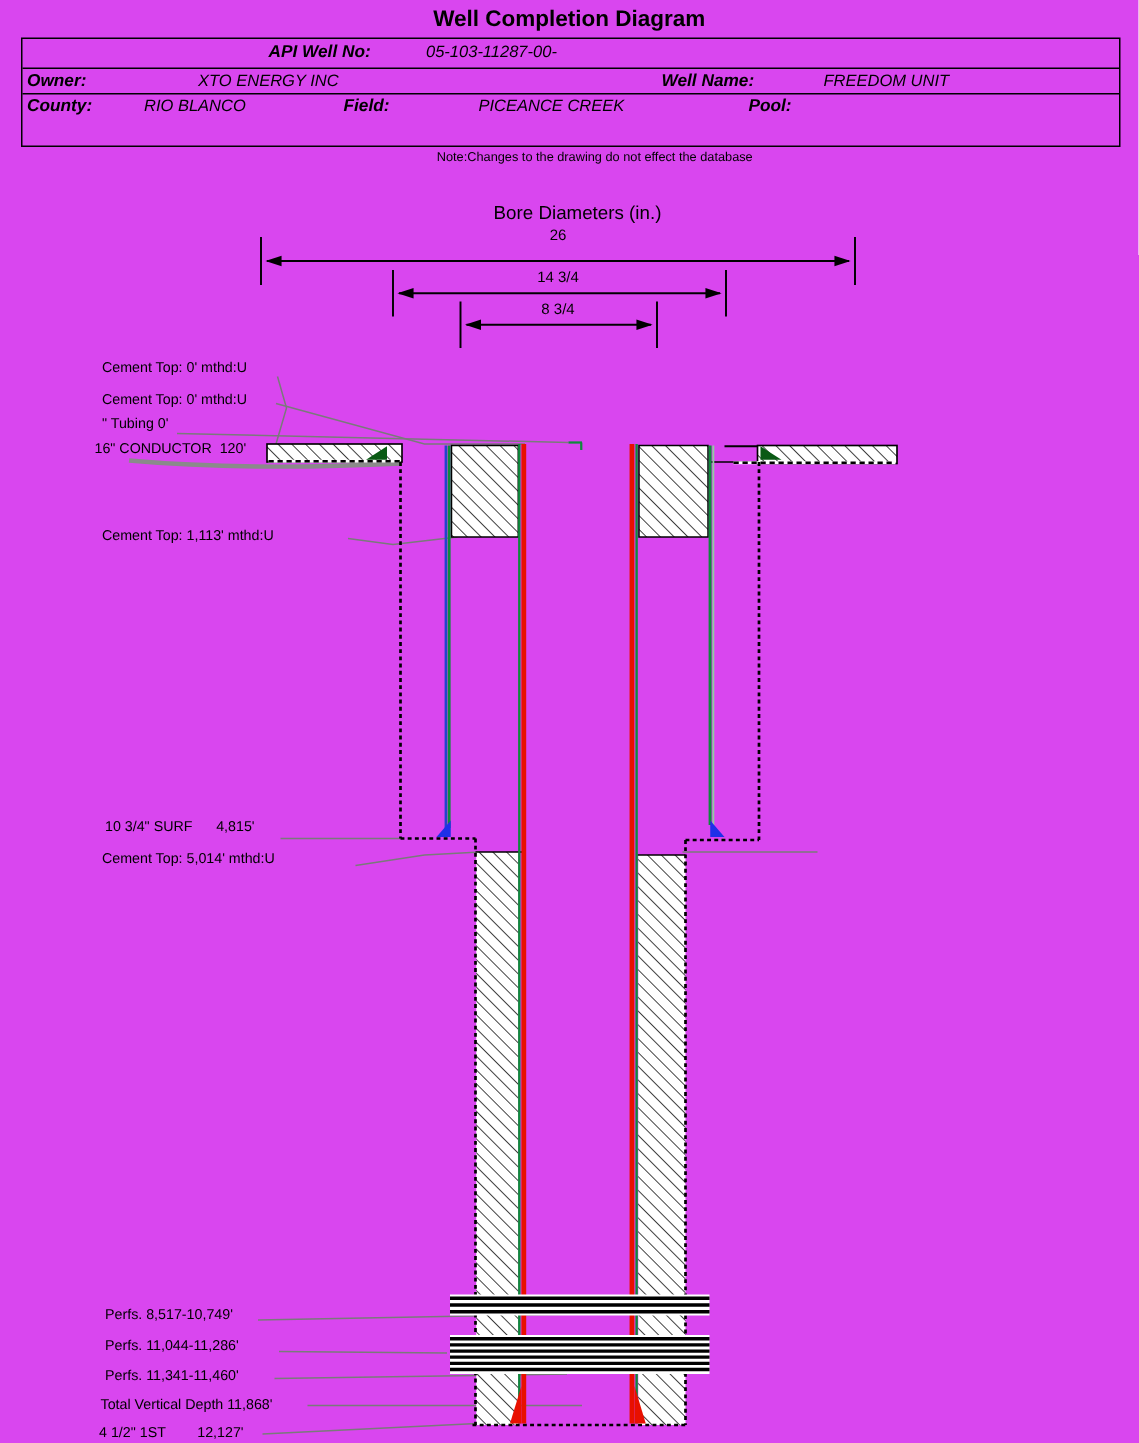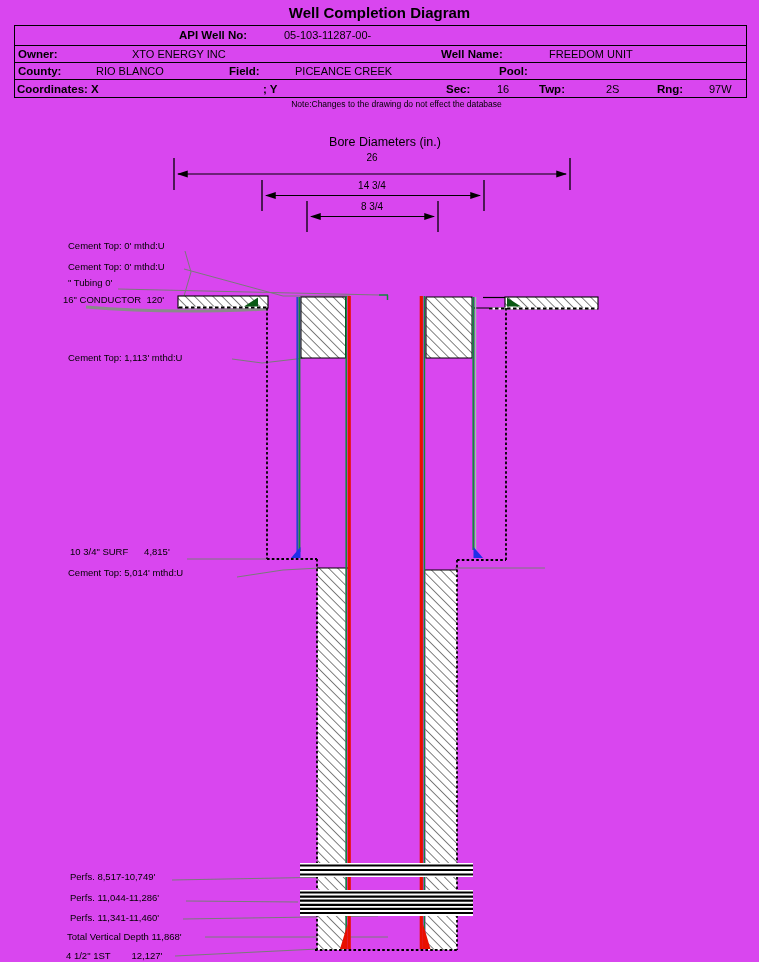--- a/index.html
+++ b/index.html
@@ -2,21 +2,21 @@
 <html><head>
 <meta charset="utf-8">
 <style>
   html,body{margin:0;padding:0;background:#fff;}
   .page{position:relative;width:759px;height:962px;background:#d946ef;overflow:hidden;
         font-family:"Liberation Sans",sans-serif;color:#000;}
   .title{position:absolute;top:4px;left:0;width:759px;text-align:center;
          font-size:15px;font-weight:bold;}
   .hdr-table{position:absolute;left:14px;top:25px;width:731px;height:71px;
              border:1.6px solid #000;}
-  .hrow{position:absolute;left:0;width:100%;}
+  .hrow{position:absolute;left:0;width:100%;font-style:italic;}
   .hrow span{position:absolute;white-space:pre;}
   .b{font-weight:bold;font-size:11.5px;}
   .v{font-size:11px;text-align:right;}
   .r1{top:0;height:19px;line-height:19px;}
   .r2{top:19px;height:17px;line-height:17px;border-top:1.2px solid #000;}
   .r3{top:36px;height:17px;line-height:17px;border-top:1.2px solid #000;}
   .r4{top:53px;height:18px;line-height:18px;border-top:1.2px solid #000;}
   .note{position:absolute;top:99px;left:0;width:759px;text-align:center;font-size:8.5px;margin-left:17px;}
   .bore-title{position:absolute;top:135px;left:285px;width:200px;text-align:center;font-size:12.5px;}
   .dimlbl{position:absolute;left:332px;width:80px;text-align:center;font-size:10px;}
@@ -38,33 +38,23 @@
     <div class="hrow r2">
       <span class="b" style="left:3px">Owner:</span>
       <span class="v" style="left:117px">XTO ENERGY INC</span>
       <span class="b" style="left:426px">Well Name:</span>
       <span class="v" style="left:534px">FREEDOM UNIT</span>
     </div>
     <div class="hrow r3">
       <span class="b" style="left:3px">County:</span>
       <span class="v" style="left:81px">RIO BLANCO</span>
       <span class="b" style="left:214px">Field:</span>
-      <span class="v" style="left:280px">PICEANCE CREEK</span>
+      <span class="v" style="left:304px">PICEANCE CREEK</span>
       <span class="b" style="left:484px">Pool:</span>
       <span class="v" style="left:528px"></span>
-    </div>
-    <div class="hrow r4">
-      <span class="b" style="left:2px">Coordinates: X</span>
-      <span class="b" style="left:248px">; Y</span>
-      <span class="b" style="left:431px">Sec:</span>
-      <span class="v" style="left:482px">16</span>
-      <span class="b" style="left:524px">Twp:</span>
-      <span class="v" style="left:591px">2S</span>
-      <span class="b" style="left:642px">Rng:</span>
-      <span class="v" style="left:694px">97W</span>
     </div>
   </div>
 
   <div class="note">Note:Changes to the drawing do not effect the database</div>
 
   <div class="bore-title">Bore Diameters (in.)</div>
   <div class="dimlbl" style="top:152px">26</div>
   <div class="dimlbl" style="top:180px">14 3/4</div>
   <div class="dimlbl" style="top:201px">8 3/4</div>
 

